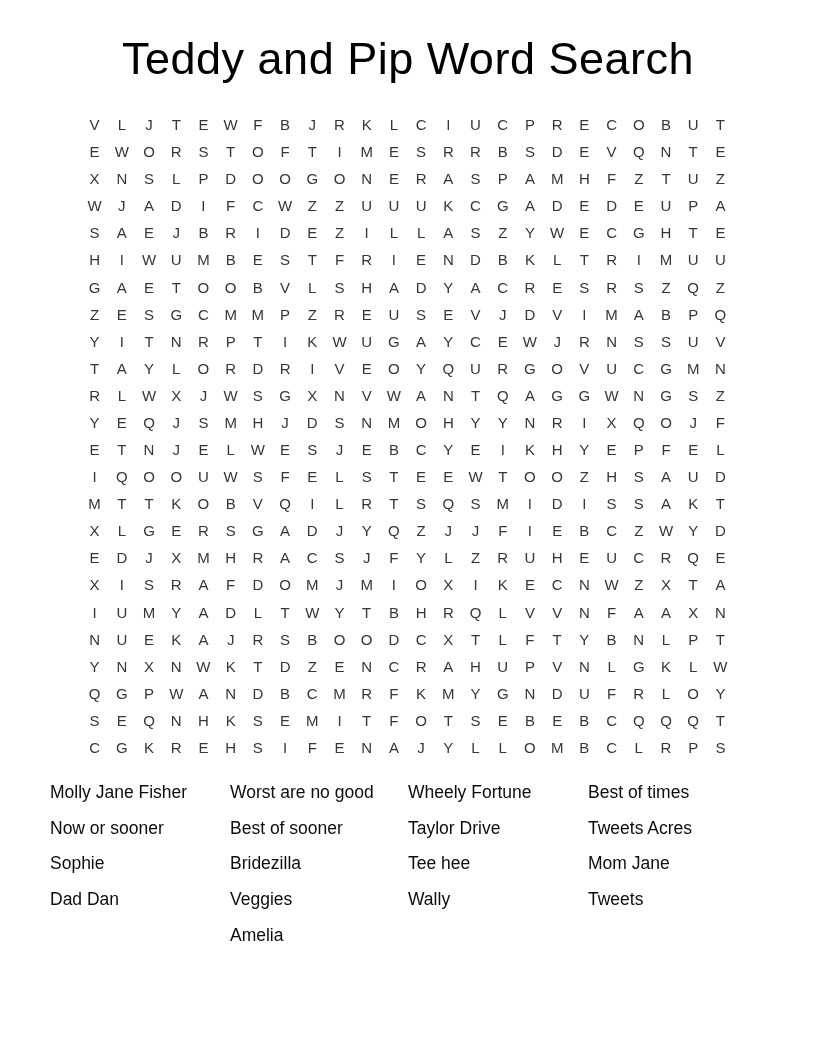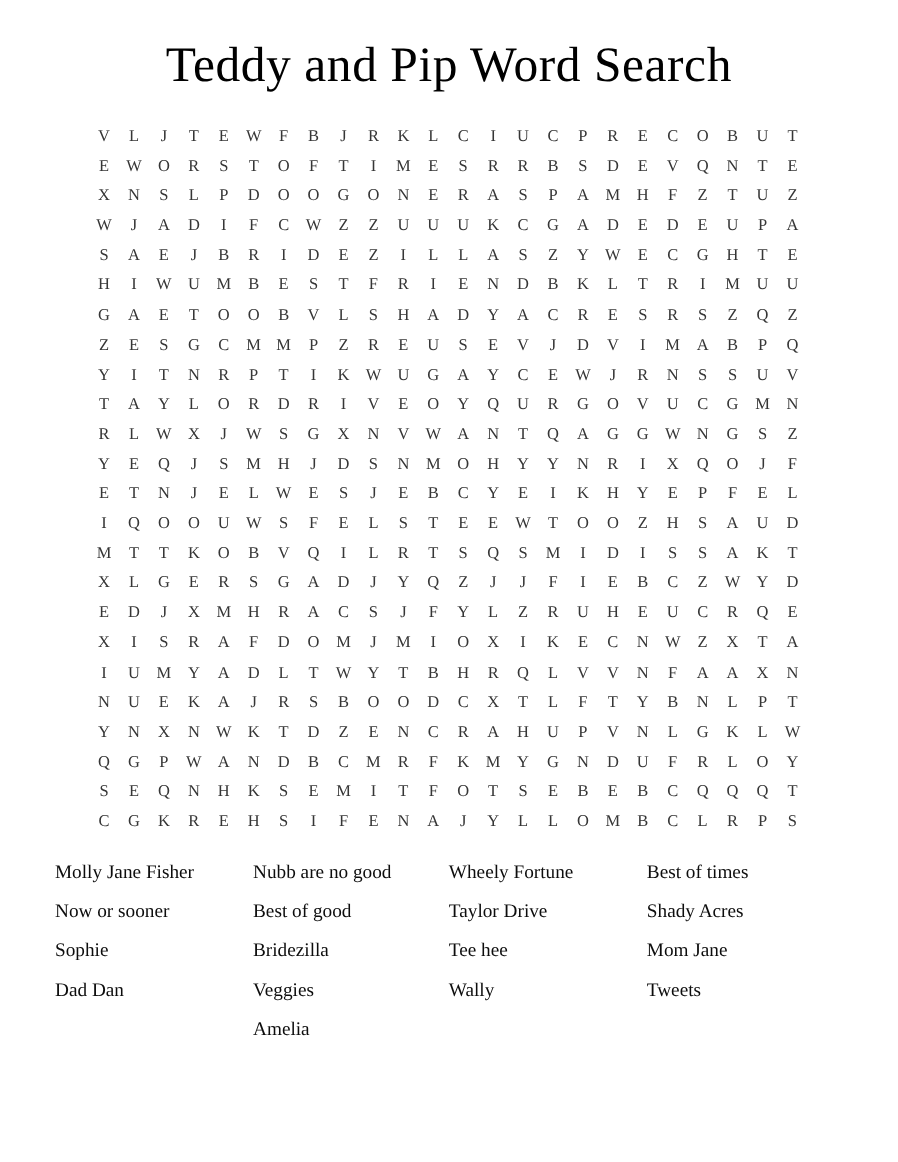--- a/index.html
+++ b/index.html
@@ -6,21 +6,21 @@
     margin: 0;
     padding: 0;
     background: #ffffff;
   }
   .page {
     position: relative;
     width: 816px;
     height: 1056px;
     margin: 0 auto;
     background: #ffffff;
-    font-family: Liberation Serif, serif;
+    font-family: Liberation Sans, sans-serif;
     overflow: hidden;
   }
   .title {
     position: absolute;
     top: 33px;
     left: 0;
     width: 100%;
     margin: 0;
     text-align: center;
     font-size: 45px;
@@ -651,32 +651,32 @@
     </div>
 
   <div class="words" id="word-list">
       <div class="word-col">
         <div class="word">Molly Jane Fisher</div>
         <div class="word">Now or sooner</div>
         <div class="word">Sophie</div>
         <div class="word">Dad Dan</div>
       </div>
       <div class="word-col">
-        <div class="word">Nubb are no good</div>
-        <div class="word">Best of good</div>
+        <div class="word">Worst are no good</div>
+        <div class="word">Best of sooner</div>
         <div class="word">Bridezilla</div>
         <div class="word">Veggies</div>
         <div class="word">Amelia</div>
       </div>
       <div class="word-col">
         <div class="word">Wheely Fortune</div>
         <div class="word">Taylor Drive</div>
         <div class="word">Tee hee</div>
         <div class="word">Wally</div>
       </div>
       <div class="word-col">
         <div class="word">Best of times</div>
-        <div class="word">Shady Acres</div>
+        <div class="word">Tweets Acres</div>
         <div class="word">Mom Jane</div>
         <div class="word">Tweets</div>
       </div>
     </div>
 </div>
 
 </body></html>

